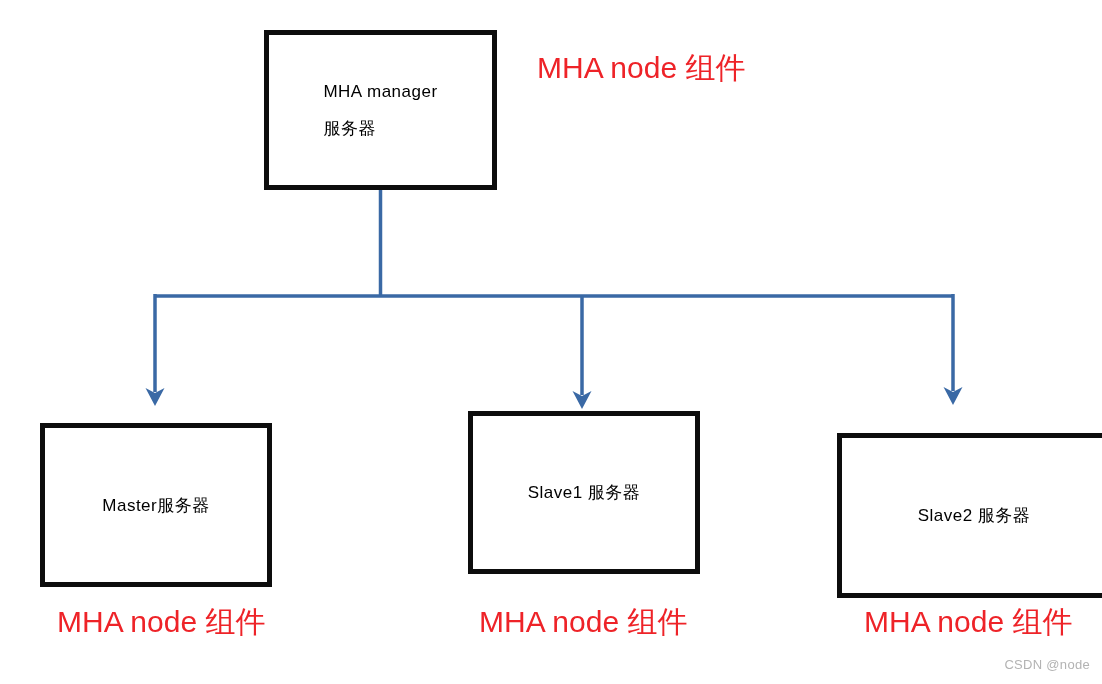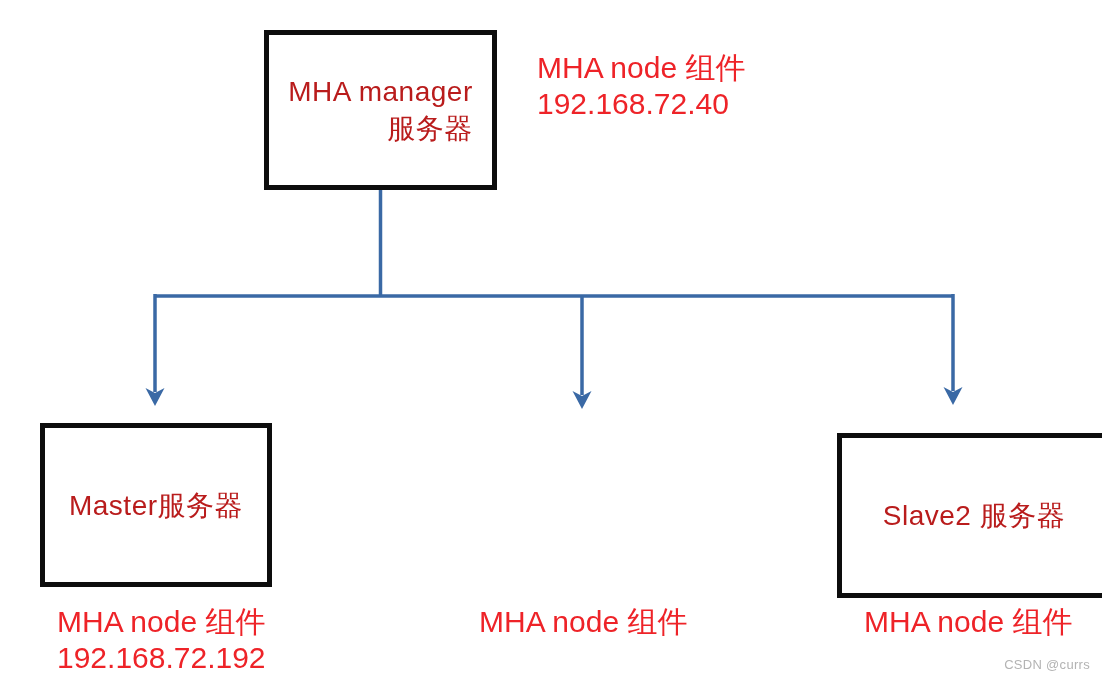--- a/index.html
+++ b/index.html
@@ -23,23 +23,23 @@
     height: 684px;
     pointer-events: none;
   }
   .node-box {
     position: absolute;
     border: 5px solid #0d0d0d;
     background: #ffffff;
     display: flex;
     align-items: center;
     justify-content: center;
-    text-align: right;
-    color: #b91c1c;
-    font-size: 28px;
+    text-align: left;
+    color: #000000;
+    font-size: 17px;
     line-height: 37px;
     letter-spacing: 0.5px;
     box-sizing: border-box;
   }
   .box-manager { left: 264px; top: 30px;  width: 233px; height: 160px; }
   .box-master  { left: 40px;  top: 408px; width: 232px; height: 164px; margin-top: 15px; }
   .box-slave1  { left: 468px; top: 411px; width: 232px; height: 163px; }
   .box-slave2  { left: 837px; top: 407px; width: 274px; height: 165px; margin-top: 26px; }
 
   .annotation {
@@ -88,37 +88,38 @@
 
   <div class="node-box box-manager">
     <div>
       <div>MHA manager</div>
       <div>服务器</div>
     </div>
   </div>
 
   <div class="annotation ann-manager">
     <div>MHA node 组件</div>
-    <div>192.168.72.40</div>
   </div>
 
   <div class="node-box box-master">
     <div>Master服务器</div>
   </div>
   <div class="annotation ann-master">
     <div>MHA node 组件</div>
-    <div>192.168.72.192</div>
   </div>
 
+  <div class="node-box box-slave1">
+    <div>Slave1 服务器</div>
+  </div>
   <div class="annotation ann-slave1">
     <div>MHA node 组件</div>
   </div>
 
   <div class="node-box box-slave2">
     <div>Slave2 服务器</div>
   </div>
   <div class="annotation ann-slave2">
     <div>MHA node 组件</div>
   </div>
 
-  <div class="watermark">CSDN @currs</div>
+  <div class="watermark">CSDN @node</div>
 
 </div>
 
 </body></html>

